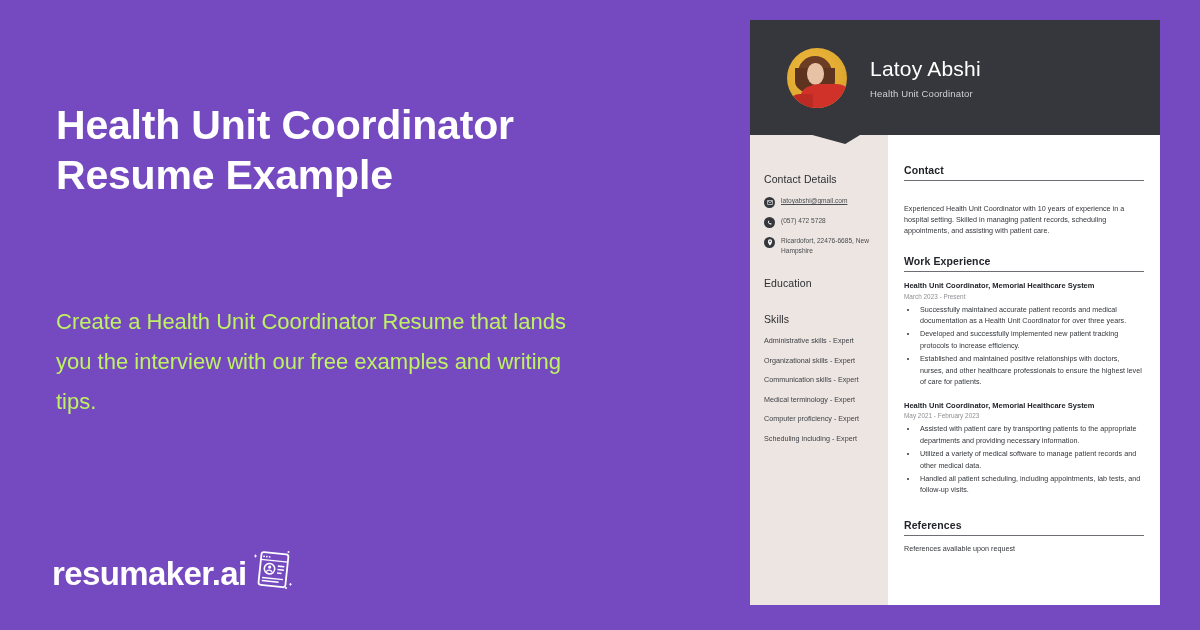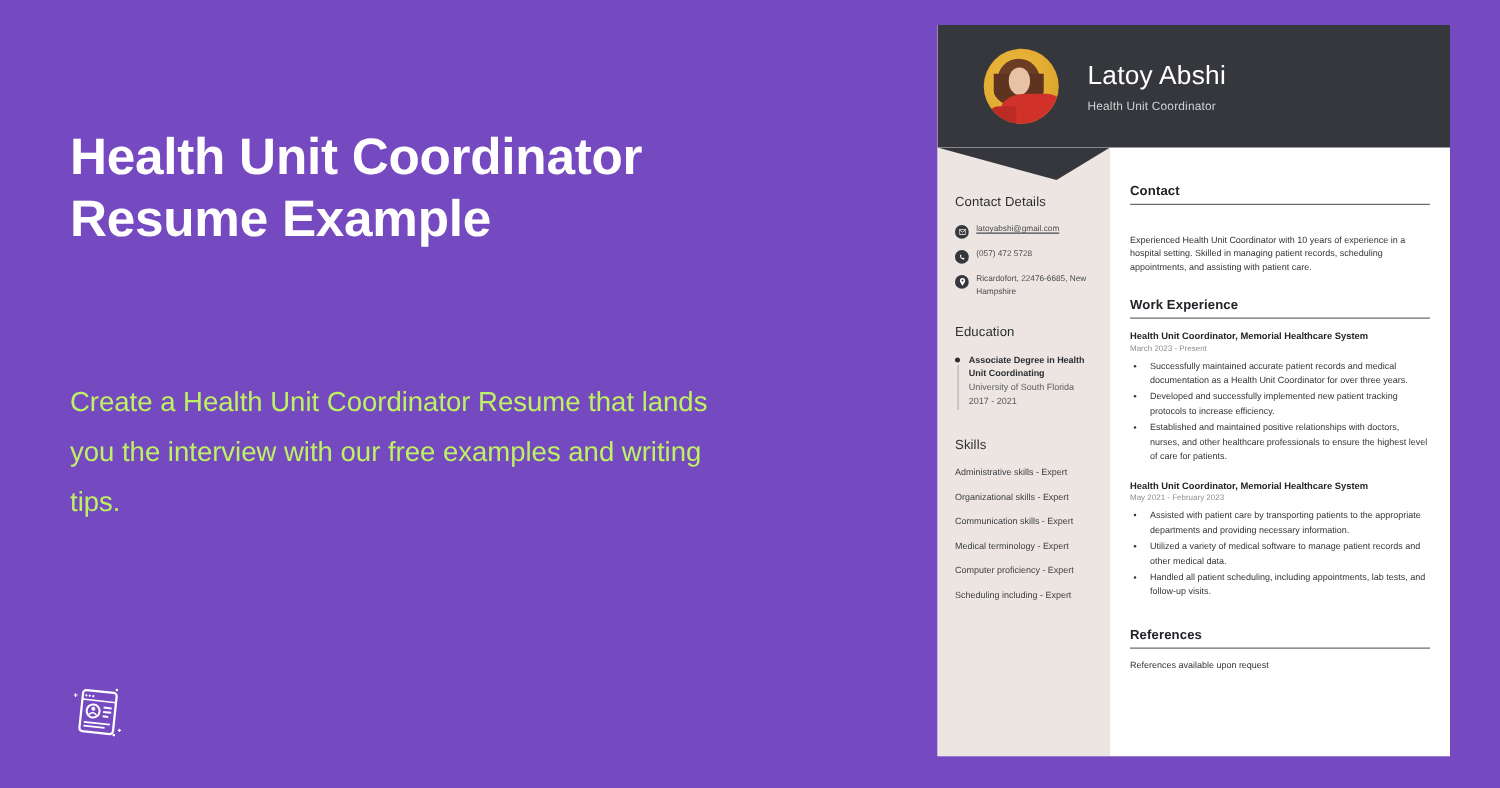--- a/index.html
+++ b/index.html
@@ -30,21 +30,21 @@
   }
   .logo-mark { margin-left:2px; margin-top:-4px; }
 
   
   .card {
     position:absolute; left:750px; top:20px; width:410px; height:585px;
     background:#ffffff; overflow:hidden;
   }
 
   .card-header {
-    position:relative; height:98px; background:#35373c;
+    position:relative; height:115px; background:#35373c;
     display:flex; align-items:center;
   }
   .avatar {
     width:60px; height:60px; border-radius:50%; margin-left:37px;
     background:radial-gradient(circle at 40% 38%, #f0bb42 0%, #e0a92f 60%, #cf9a28 100%);
     position:relative; overflow:hidden; flex:none;
   }
   
   .av-hair {
     position:absolute; left:11px; top:8px; width:34px; height:34px;
@@ -144,20 +144,21 @@
   .refs-text { font-size:7.2px; color:#33353a; margin-top:1px; }
 </style>
 </head>
 <body>
 
 <div class="promo">
   <div class="promo-title">Health Unit Coordinator Resume Example</div>
   <div class="promo-sub">Create a Health Unit Coordinator Resume that lands you the interview with our free examples and writing tips.</div>
 
   <div class="logo">
+    <span class="logo-text">resumaker.ai</span>
     <span class="logo-mark">
       <svg width="46" height="46" viewBox="0 0 46 46">
         <g transform="rotate(6 23 23)">
           <rect x="11" y="7" width="27" height="33" rx="2.5" fill="none" stroke="#ffffff" stroke-width="1.8"></rect>
           <circle cx="13.8" cy="11.2" r="0.9" fill="#ffffff"></circle>
           <circle cx="16.6" cy="11.2" r="0.9" fill="#ffffff"></circle>
           <circle cx="19.4" cy="11.2" r="0.9" fill="#ffffff"></circle>
           <line x1="11" y1="14.5" x2="38" y2="14.5" stroke="#ffffff" stroke-width="1.2"></line>
           <circle cx="20.5" cy="23" r="5.2" fill="none" stroke="#ffffff" stroke-width="1.6"></circle>
           <circle cx="20.5" cy="21.3" r="1.6" fill="#ffffff"></circle>
@@ -221,25 +222,20 @@
         <span class="cicon">
           <svg width="6" height="7" viewBox="0 0 8 10">
             <path d="M4 0.5a3 3 0 0 0-3 3c0 2.2 3 6 3 6s3-3.8 3-6a3 3 0 0 0-3-3z" fill="#ffffff"></path>
             <circle cx="4" cy="3.4" r="1.1" fill="#35373c"></circle>
           </svg>
         </span>
         <span class="ctext">Ricardofort, 22476-6685, New Hampshire</span>
       </div>
 
       <div class="s-head edu">Education</div>
-      <div class="edu-item">
-        <div class="edu-deg">Associate Degree in Health Unit Coordinating</div>
-        <div class="edu-sch">University of South Florida</div>
-        <div class="edu-yr">2017 - 2021</div>
-      </div>
 
       <div class="s-head skl">Skills</div>
       <div class="skill">Administrative skills - Expert</div>
       <div class="skill">Organizational skills - Expert</div>
       <div class="skill">Communication skills - Expert</div>
       <div class="skill">Medical terminology - Expert</div>
       <div class="skill">Computer proficiency - Expert</div>
       <div class="skill">Scheduling including - Expert</div>
     </div>
 

